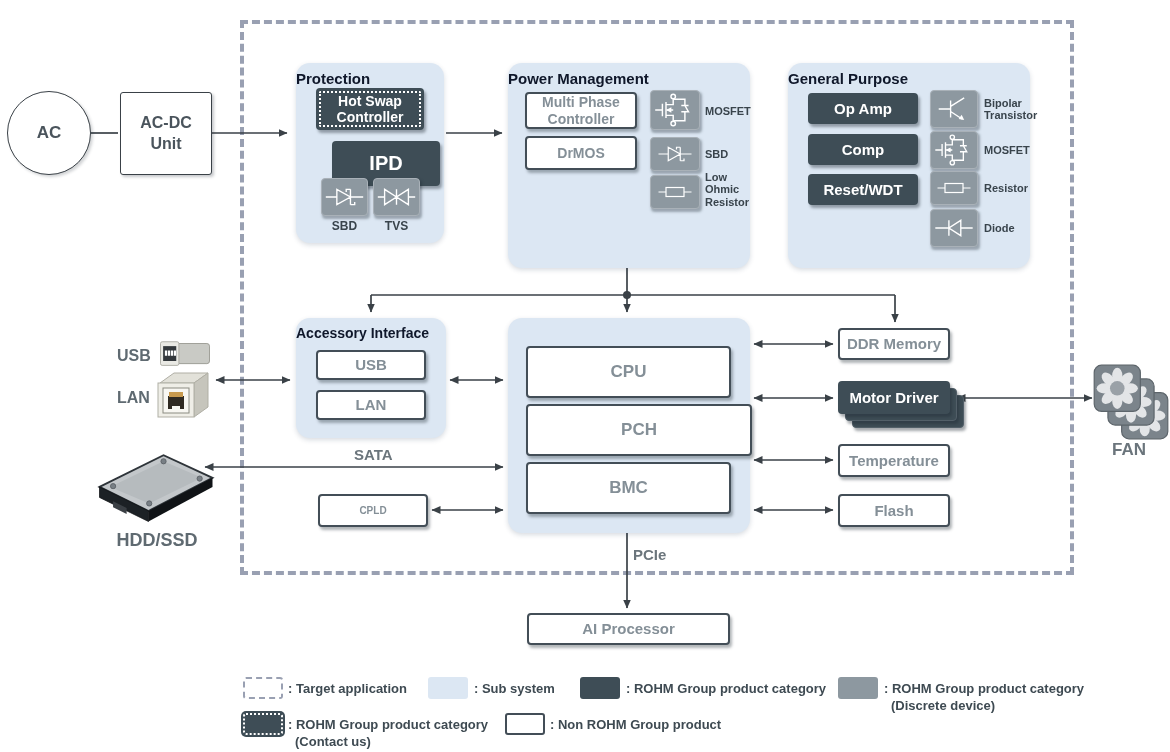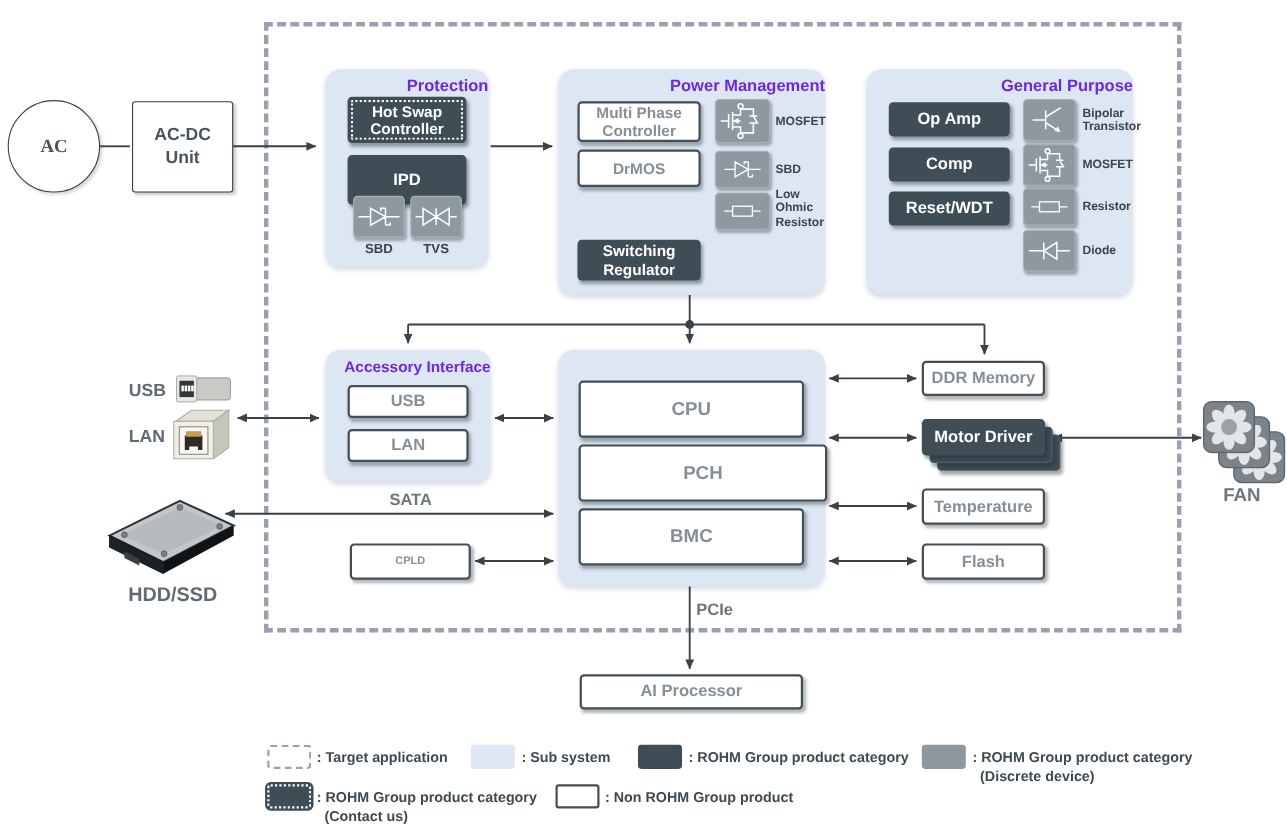--- a/index.html
+++ b/index.html
@@ -1,33 +1,33 @@
 <!DOCTYPE html>
 <html><head>
 <meta charset="utf-8">
 <style>
   html,body{margin:0;padding:0;background:#fff;font-family:"Liberation Sans",sans-serif;}
   .page{position:relative;width:1170px;height:752px;background:#fff;overflow:hidden;}
   .abs{position:absolute;}
   svg.overlay{position:absolute;left:0;top:0;pointer-events:none;}
   .outer-dash{position:absolute;left:240px;top:20px;width:834px;height:555px;border:4px dashed #99a0b2;box-sizing:border-box;}
   .panel{position:absolute;background:#dce7f3;border-radius:14px;box-shadow:0 2px 5px rgba(40,60,90,.18);}
-  .ptitle{position:absolute;left:0;right:0;top:7px;text-align:right;color:#6d28d9;font-weight:bold;font-size:15px;}
+  .ptitle{position:absolute;left:0;right:0;top:7px;text-align:left;color:#0f172a;font-weight:bold;font-size:15px;}
   .wbox{position:absolute;background:#fff;border:2px solid #434e57;border-radius:4px;color:#848f97;font-weight:bold;display:flex;align-items:center;justify-content:center;text-align:center;line-height:1.15;box-shadow:2px 3px 3px rgba(30,40,50,.35);box-sizing:border-box;}
   .dkbox{position:absolute;background:#3e4d56;border-radius:4px;color:#fff;font-weight:bold;display:flex;align-items:center;justify-content:center;text-align:center;line-height:1.15;box-shadow:2px 3px 3px rgba(30,40,50,.4);box-sizing:border-box;}
   .dotline{position:absolute;inset:3px;border:2px dotted #fff;border-radius:2px;}
   .gbox{position:absolute;background:#8d98a0;border:1px solid #a9b1b8;border-radius:4px;box-shadow:1.5px 2.5px 2.5px rgba(30,40,50,.35);display:flex;align-items:center;justify-content:center;box-sizing:border-box;}
   .devlbl{position:absolute;color:#39444c;font-weight:bold;font-size:11px;line-height:1.12;}
   .iolbl{position:absolute;color:#5f6a71;font-weight:bold;font-size:16px;}
   .buslbl{position:absolute;color:#6b757c;font-weight:bold;font-size:15px;}
   .stackl{position:absolute;width:112px;height:33px;background:#3e4d56;border:1px solid #525f68;border-radius:4px;box-shadow:2px 3px 3px rgba(30,40,50,.4);box-sizing:border-box;}
   .leg-sw{position:absolute;width:40px;height:22px;border-radius:3px;box-sizing:border-box;}
   .leg-txt{position:absolute;color:#3e4a52;font-weight:bold;font-size:13px;line-height:1.3;}
   .leg-txt .l2{display:block;padding-left:7px;}
-  .circ{position:absolute;border-radius:50%;background:#fff;border:1.5px solid #3a4147;display:flex;align-items:center;justify-content:center;font-weight:bold;color:#4a545c;box-shadow:2px 2px 3px rgba(30,40,50,.2);box-sizing:border-box;font-family:Liberation Serif, serif;}
+  .circ{position:absolute;border-radius:50%;background:#fff;border:1.5px solid #3a4147;display:flex;align-items:center;justify-content:center;font-weight:bold;color:#4a545c;box-shadow:2px 2px 3px rgba(30,40,50,.2);box-sizing:border-box;}
   .srcbox{position:absolute;background:#fff;border:1.5px solid #3a4147;border-radius:3px;display:flex;align-items:center;justify-content:center;text-align:center;font-weight:bold;color:#4a545c;line-height:1.3;box-shadow:2px 2px 3px rgba(30,40,50,.25);box-sizing:border-box;}
   .sym{stroke:#fff;stroke-width:1.6;fill:none;}
 </style>
 </head>
 <body>
 
 <div class="page">
 
   <svg width="0" height="0" style="position:absolute" aria-hidden="true">
     <defs>
@@ -109,21 +109,21 @@
   <div class="srcbox" style="left:120px;top:92px;width:92px;height:83px;font-size:16px;padding:10px 12px">
     <span>AC-DC Unit</span>
   </div>
 
   <div class="panel" style="left:296px;top:63px;width:148px;height:180px">
     <div class="ptitle">Protection</div>
     <div class="dkbox" style="left:20px;top:25px;width:108px;height:42px;font-size:14px">
       <div class="dotline"></div>
       <span>Hot Swap Controller</span>
     </div>
-    <div class="dkbox" style="left:20px;top:78px;width:108px;height:45px;font-size:15px">
+    <div class="dkbox" style="left:36px;top:78px;width:108px;height:45px;font-size:20px">
       <span>IPD</span>
     </div>
     <div class="gbox" style="left:25px;top:115px;width:47px;height:38px">
       <svg width="41" height="34">
           <use href="#sym-sbd"></use>
         </svg>
     </div>
     <div class="gbox" style="left:77px;top:115px;width:47px;height:38px">
       <svg width="41" height="34">
           <use href="#sym-tvs"></use>
@@ -133,23 +133,20 @@
     <div class="devlbl" style="left:77px;top:157px;width:47px;text-align:center;font-size:12px">TVS</div>
   </div>
 
   <div class="panel" style="left:508px;top:63px;width:242px;height:205px">
     <div class="ptitle">Power Management</div>
     <div class="wbox" style="left:17px;top:29px;width:112px;height:37px;font-size:14px">
       <span>Multi Phase Controller</span>
     </div>
     <div class="wbox" style="left:17px;top:73px;width:112px;height:34px;font-size:14px">
       <span>DrMOS</span>
-    </div>
-    <div class="dkbox" style="left:17px;top:155px;width:112px;height:37px;font-size:14px">
-      <span>Switching Regulator</span>
     </div>
     <div class="gbox" style="left:142px;top:27px;width:50px;height:40px">
       <svg width="44" height="36">
           <use href="#sym-mosfet"></use>
         </svg>
     </div>
     <div class="devlbl" style="left:197px;top:42px;width:46px">MOSFET</div>
     <div class="gbox" style="left:142px;top:74px;width:50px;height:34px">
       <svg width="44" height="30">
           <use href="#sym-sbd"></use>

